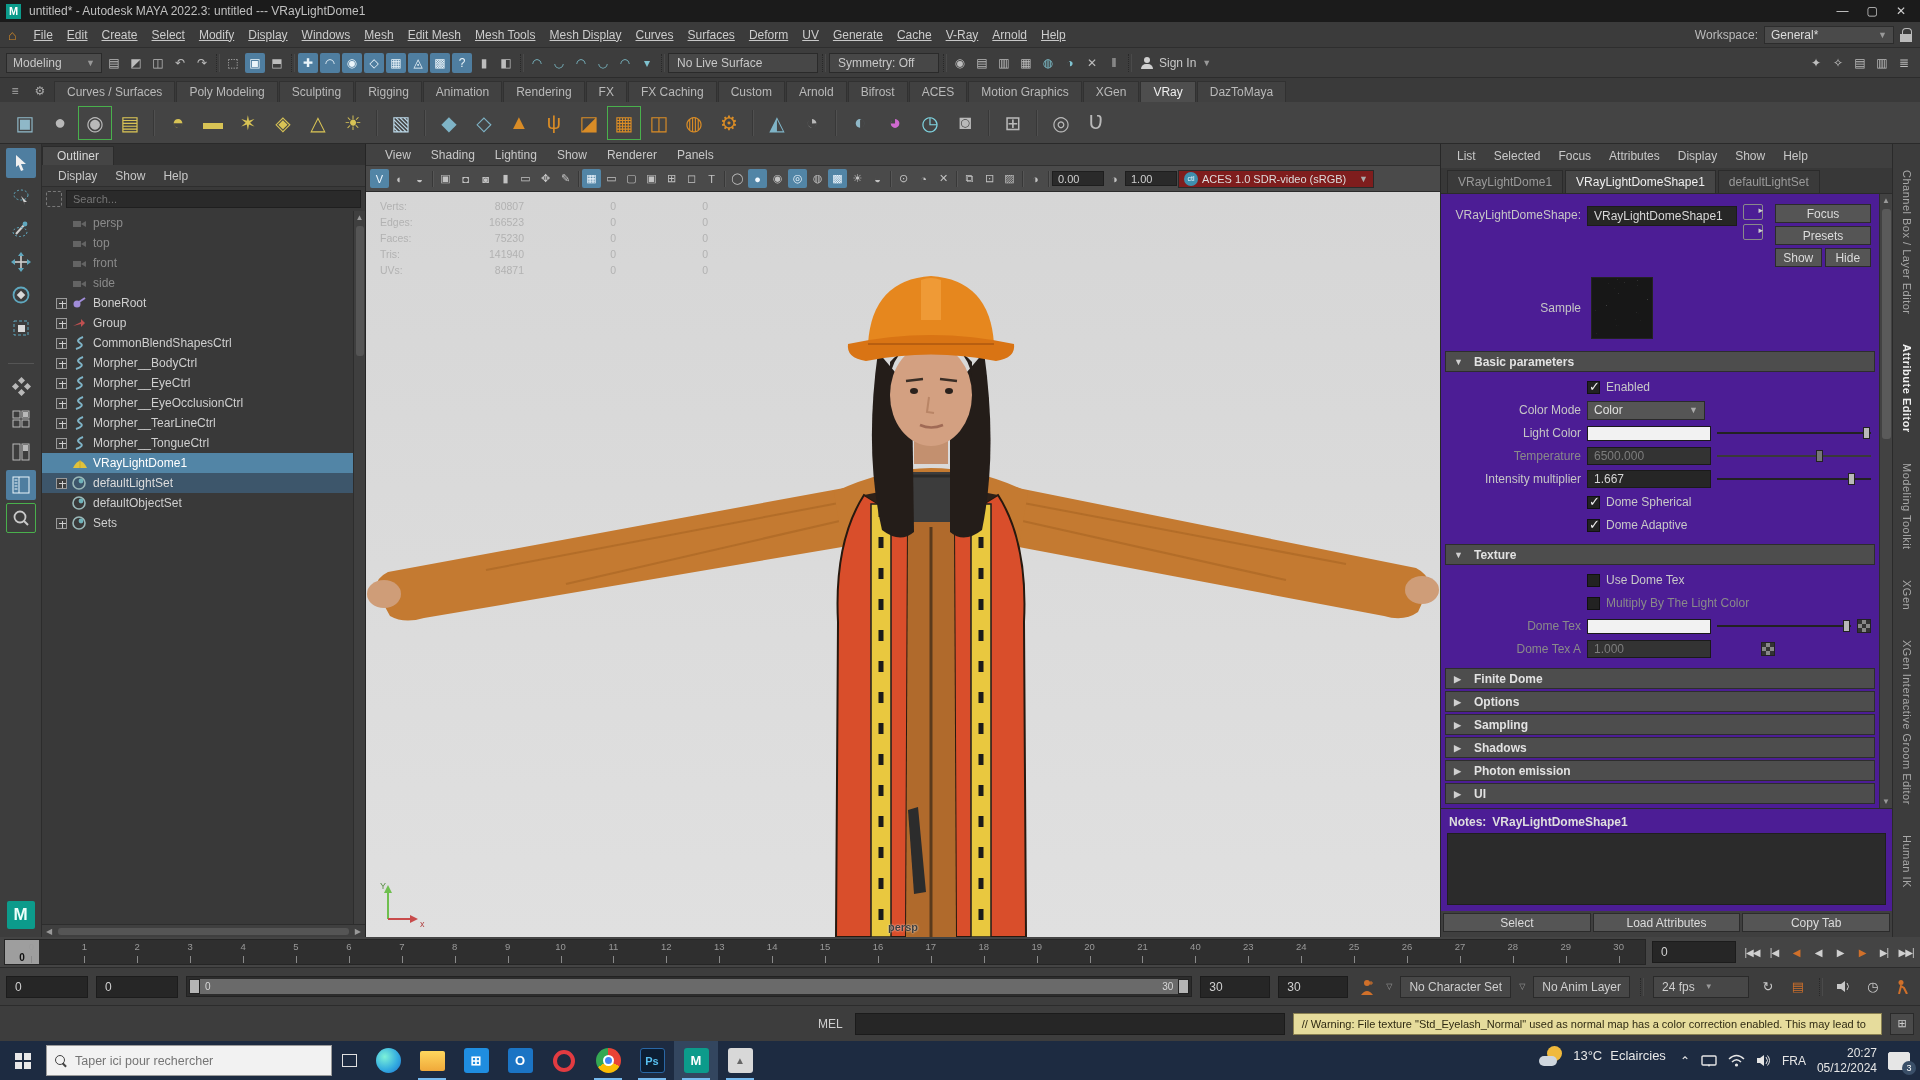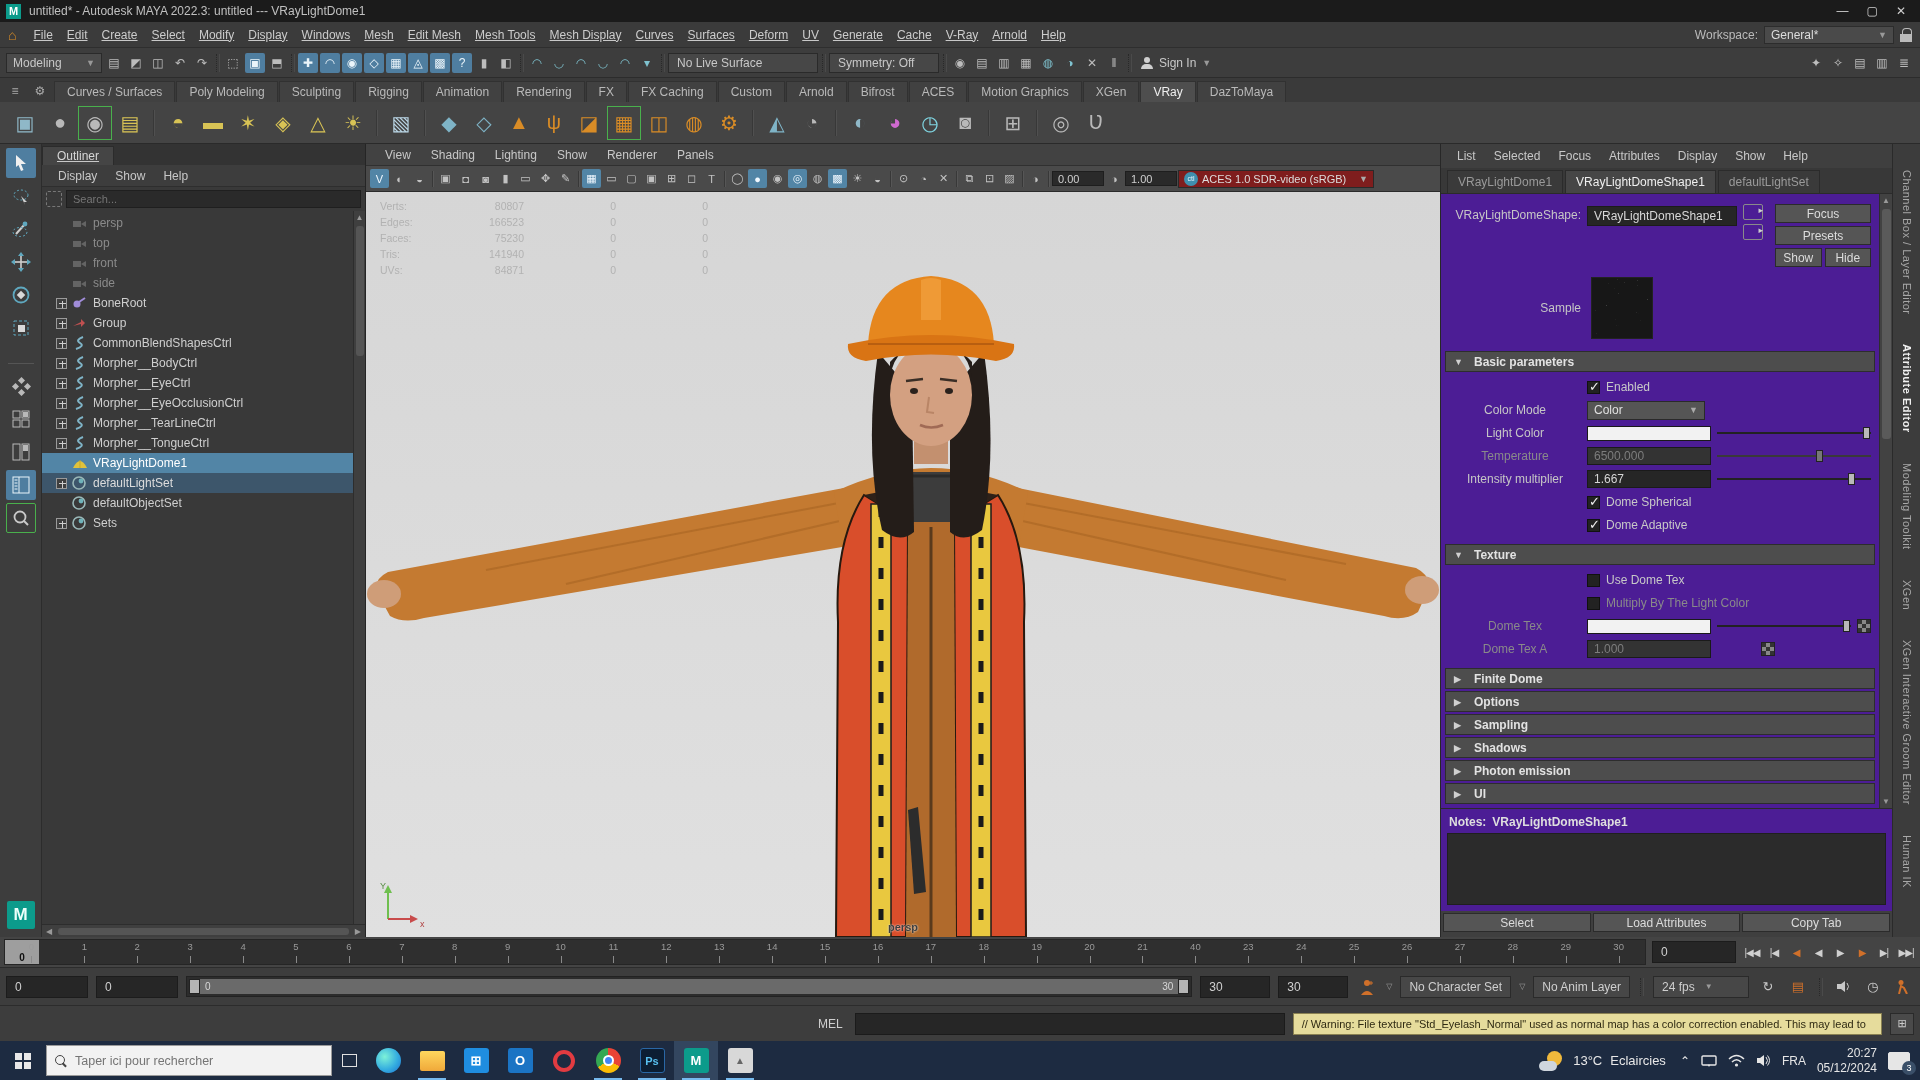--- a/index.html
+++ b/index.html
@@ -61,21 +61,21 @@
   .tool { width:30px; height:30px; border-radius:2px; display:flex; align-items:center; justify-content:center; }
   .tool.active { background:#4f7ea0; }
   .tool svg { display:block; }
   .tool-gap { height:10px; }
   .tool-line { width:26px; height:1px; background:#555; margin:4px 0; }
   .maya-logo { margin-top:auto; margin-bottom:8px; width:28px; height:28px; background:#0c9b8b; color:#eafffa;
     font-weight:bold; font-size:17px; display:flex; align-items:center; justify-content:center; border-radius:2px; }
 
   
   .outliner { width:324px; background:#393939; border-right:1px solid #252525; display:flex; flex-direction:column; }
-  .ol-titlebar { height:21px; background:#333; display:flex; align-items:flex-end;text-decoration:underline; }
+  .ol-titlebar { height:21px; background:#333; display:flex; align-items:flex-end; }
   .ol-title { background:#454545; color:#d6d6d6; padding:2px 14px; font-size:12px; border:1px solid #2b2b2b; border-bottom:none; }
   .ol-menus { height:22px; display:flex; align-items:center; gap:2px; padding:0 8px; background:#3d3d3d; border-bottom:1px solid #2e2e2e; }
   .ol-menus span { padding:0 8px; }
   .ol-search { height:24px; display:flex; align-items:center; gap:4px; padding:0 4px; background:#393939; }
   .ol-search-ic { width:16px; height:16px; border:1px dashed #777; border-radius:2px; }
   .ol-search input { flex:1; height:18px; background:#2a2a2a; border:1px solid #1f1f1f; color:#bbb; padding:0 6px; font-size:11px; font-family:inherit; }
   .ol-body { flex:1; position:relative; overflow:hidden; display:flex; }
   .ol-list { flex:1; padding-top:2px; }
   .ol-row { height:20px; display:flex; align-items:center; padding-left:14px; gap:5px; color:#cfcfcf; font-size:12px; }
   .ol-row.dim { color:#8b8b8b; }
@@ -139,21 +139,21 @@
   .ae-btn { height:19px; background:#555555; border:1px solid #2b2b2b; color:#dcdcdc; display:flex; align-items:center; justify-content:center; font-size:12px; }
   .ae-showhide { display:flex; gap:3px; }
   .ae-showhide .ae-btn { flex:1; }
   .ae-sample-row { display:flex; align-items:center; gap:10px; padding:8px 8px 10px 8px; }
   .ae-sample-label { width:132px; text-align:right; color:#c6c6c6; }
   .sample-sw { width:62px; height:62px; border:1px solid #222; background:#e8e8e8; }
   .ae-sec-h { height:21px; background:#4d4d4d; border:1px solid #2d2d2d; display:flex; align-items:center; gap:10px; padding:0 8px; margin:2px 4px; color:#e2e2e2; font-weight:bold; font-size:12px; }
   .ae-sec-h .tri { color:#d0d0d0; font-size:9px; width:10px; }
   .ae-rows { padding:4px 8px 8px 8px; display:flex; flex-direction:column; gap:5px; }
   .ae-row { display:flex; align-items:center; gap:6px; height:18px; }
-  .ae-lbl { width:132px; text-align:center; color:#c6c6c6; flex:0 0 auto; }
+  .ae-lbl { width:132px; text-align:right; color:#c6c6c6; flex:0 0 auto; }
   .ae-lbl.dim, .dimtxt { color:#8a8a8a; }
   .cb { width:13px; height:13px; background:#222; border:1px solid #111; position:relative; flex:0 0 auto; }
   .cb.on::after { content:"✓"; position:absolute; left:1px; top:-3px; color:#f0f0f0; font-size:13px; }
   .cb.off {}
   .ae-dd { width:118px; height:19px; background:#555; border:1px solid #2a2a2a; display:flex; align-items:center; padding:0 6px; color:#e0e0e0; }
   .ae-dd .arrow { margin-left:auto; color:#aaa; font-size:9px; }
   .swatch { width:124px; height:15px; background:#f2f2f2; border:1px solid #1a1a1a; flex:0 0 auto; }
   .nfield { width:124px; height:18px; background:#262626; border:1px solid #1a1a1a; color:#d6d6d6; display:flex; align-items:center; padding:0 6px; flex:0 0 auto; }
   .nfield.dim { color:#7d7d7d; background:#333; }
   .slider { flex:1; height:14px; position:relative; }
@@ -219,21 +219,21 @@
   .mag::before { content:""; position:absolute; width:8px; height:8px; border:1.6px solid #444; border-radius:50%; }
   .mag::after { content:""; position:absolute; width:5px; height:1.6px; background:#444; transform:rotate(45deg); left:7px; top:9px; }
   .tb-search input { border:none; outline:none; background:transparent; color:#333; font-size:12.5px; flex:1; font-family:inherit; }
   .taskview { width:34px; height:39px; display:flex; align-items:center; justify-content:center; }
   .tv-ic { width:15px; height:13px; border:1.5px solid #e0e0e0; position:relative; }
   .apps { display:flex; align-items:center; }
   .app-slot { width:44px; height:39px; display:flex; align-items:center; justify-content:center; position:relative; }
   .app-slot.running::after { content:""; position:absolute; bottom:0; left:8px; right:8px; height:2.5px; background:#76b9ed; }
   .app-slot.activeapp { background:#33465f; }
   .ic24 { width:25px; height:25px; border-radius:3px; display:flex; align-items:center; justify-content:center; font-weight:bold; font-size:13px; }
-  .tb-right { margin-left:auto; display:flex; align-items:center; gap:14px; padding-right:10px; }
+  .tb-right { margin-left:auto; display:flex; align-items:flex-start; gap:14px; padding-right:10px; }
   .weather { display:flex; align-items:center; gap:8px; font-size:13px; }
   .moon-cloud { position:relative; width:26px; height:20px; }
   .moon-cloud .moon { position:absolute; left:8px; top:0; width:15px; height:15px; border-radius:50%; background:#f0b93c; }
   .moon-cloud .cloud { position:absolute; left:0; bottom:0; width:18px; height:10px; border-radius:6px; background:#cfd6dd; }
   .tray { display:flex; align-items:center; gap:11px; font-size:12px; color:#e6e6e6; }
   .clockblock { text-align:right; font-size:12px; line-height:15px; }
   .notif { position:relative; width:22px; height:18px; border:1.5px solid #e6e6e6; border-radius:2px; background:#e6e6e6; }
   .notif .badge { position:absolute; right:-7px; bottom:-6px; background:#3a4f68; color:#fff; font-size:9px; width:14px; height:14px; border-radius:50%; display:flex; align-items:center; justify-content:center; }
 </style>
 </head>

